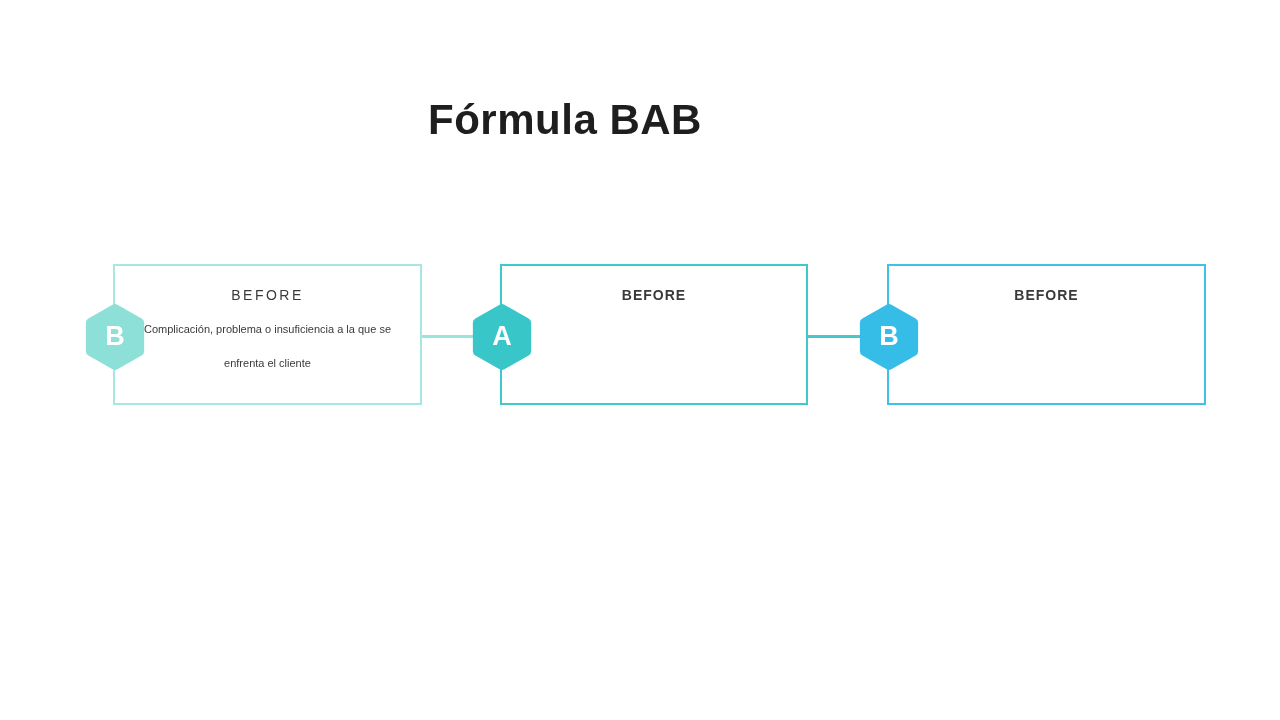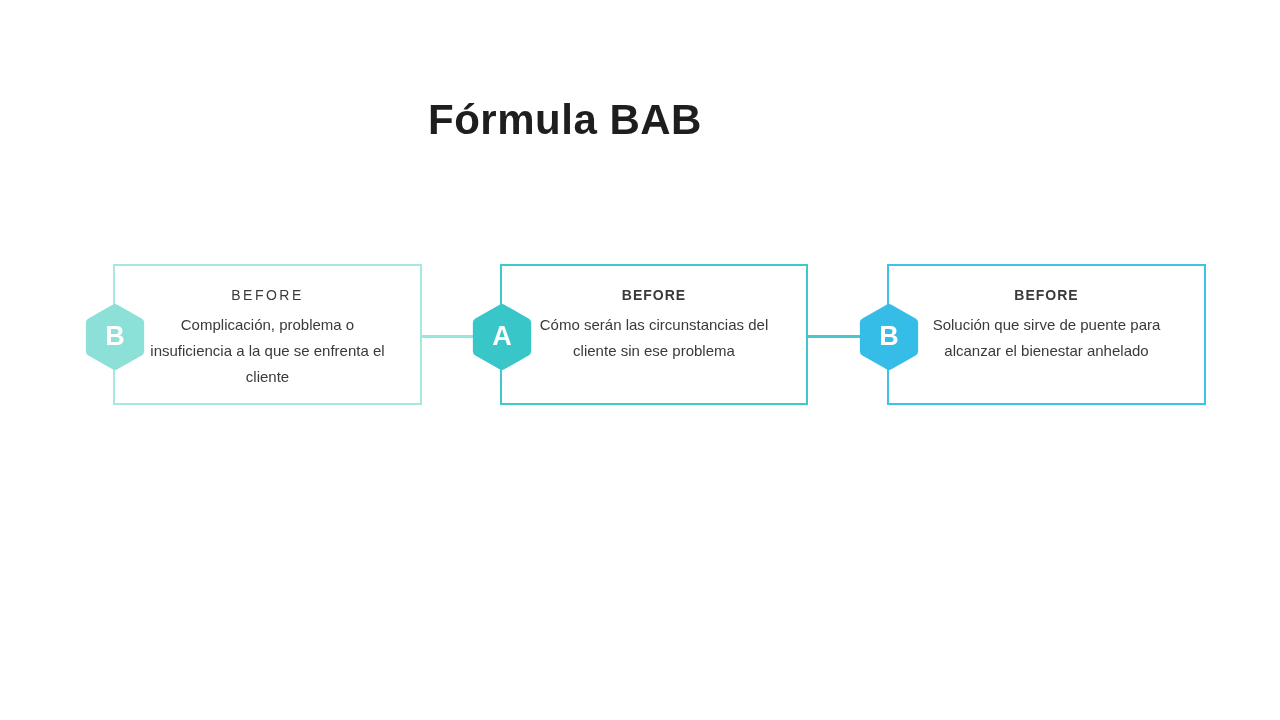--- a/index.html
+++ b/index.html
@@ -53,22 +53,22 @@
   .card--bridge { left: 887px; width: 319px; }
   .card-title {
     font-size: 14px;
     line-height: 28px;
     margin-bottom: 3px;
   }
   .card--before .card-title { font-weight: 400; letter-spacing: 2.5px; }
   .card--after .card-title,
   .card--bridge .card-title { font-weight: 700; letter-spacing: 1px; }
   .card-desc {
-    font-size: 15px;
-    line-height: 26px;
+    font-size: 11px;
+    line-height: 34px;
   }
   .badge {
     position: absolute;
     left: -31px;
     top: 38px;
     width: 62px;
     height: 66px;
     z-index: 3;
   }
   .badge-shape {
@@ -116,27 +116,25 @@
   </div>
 
   <div class="card card--after" style="border-color: rgb(65, 200, 203); color: rgb(58, 58, 58);">
     <div class="badge">
       <svg class="badge-shape" viewBox="0 0 100 106">
         <polygon points="50,8 89,30 89,76 50,98 11,76 11,30" stroke-width="16" stroke-linejoin="round" style="fill: rgb(56, 198, 201); stroke: rgb(56, 198, 201);"></polygon>
       </svg>
       <span class="badge-letter">A</span>
     </div>
     <div class="card-title">BEFORE</div>
-    <div class="card-desc">Cómo serán las circunstancias del cliente sin ese problema</div>
   </div>
 
   <div class="card card--bridge" style="border-color: rgb(63, 193, 233); color: rgb(58, 58, 58);">
     <div class="badge">
       <svg class="badge-shape" viewBox="0 0 100 106">
         <polygon points="50,8 89,30 89,76 50,98 11,76 11,30" stroke-width="16" stroke-linejoin="round" style="fill: rgb(53, 189, 232); stroke: rgb(53, 189, 232);"></polygon>
       </svg>
       <span class="badge-letter">B</span>
     </div>
     <div class="card-title">BEFORE</div>
-    <div class="card-desc">Solución que sirve de puente para alcanzar el bienestar anhelado</div>
   </div>
 
 </div>
 
 </body></html>

